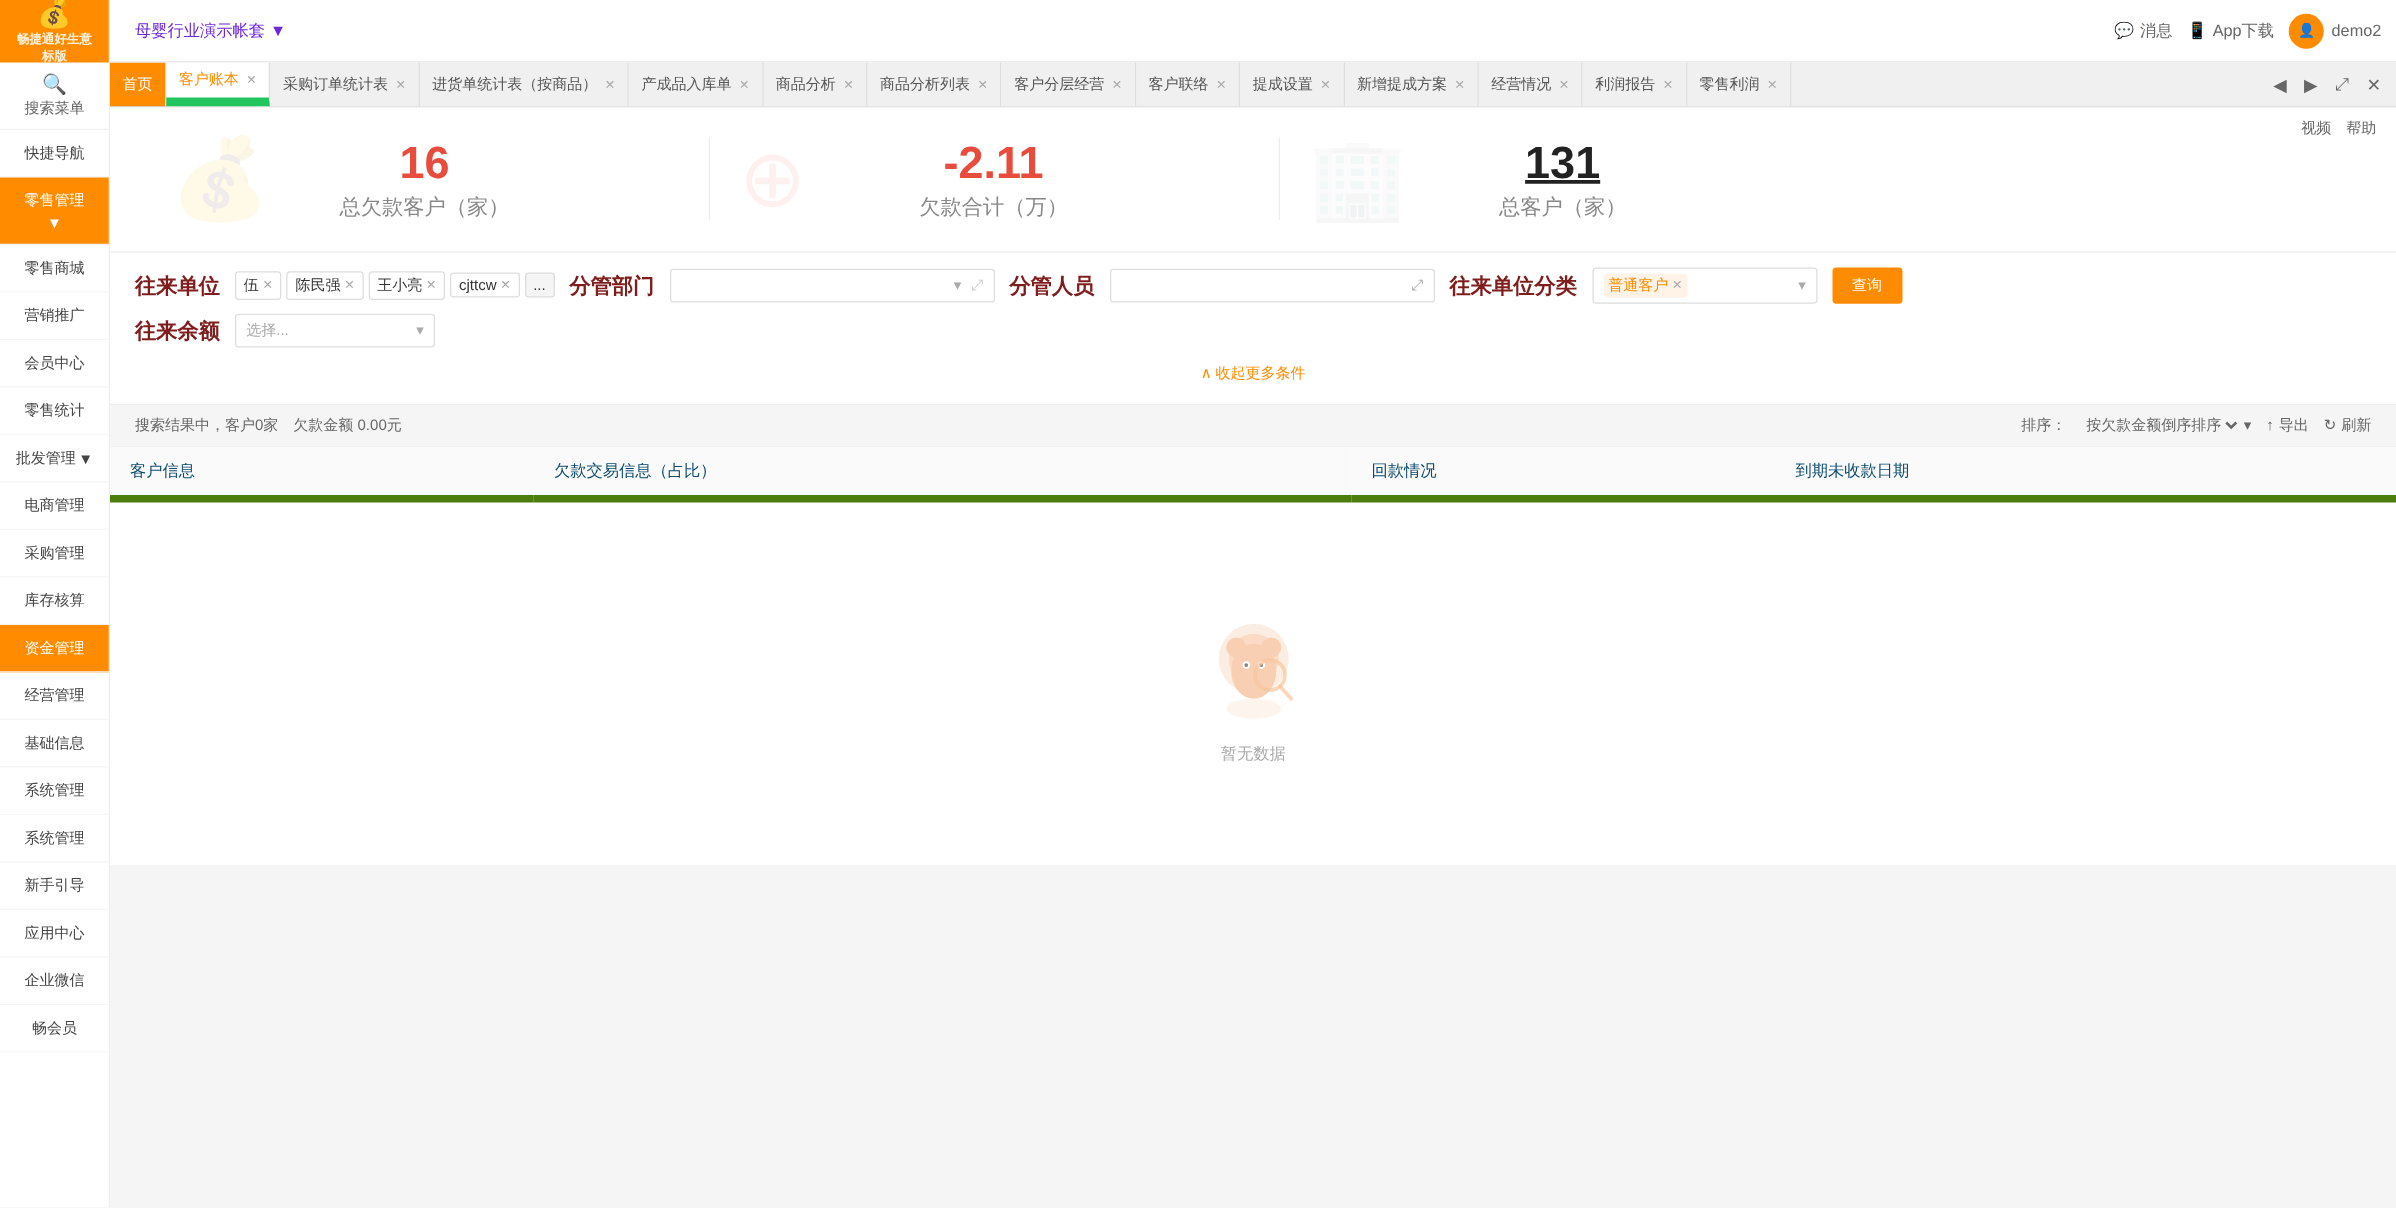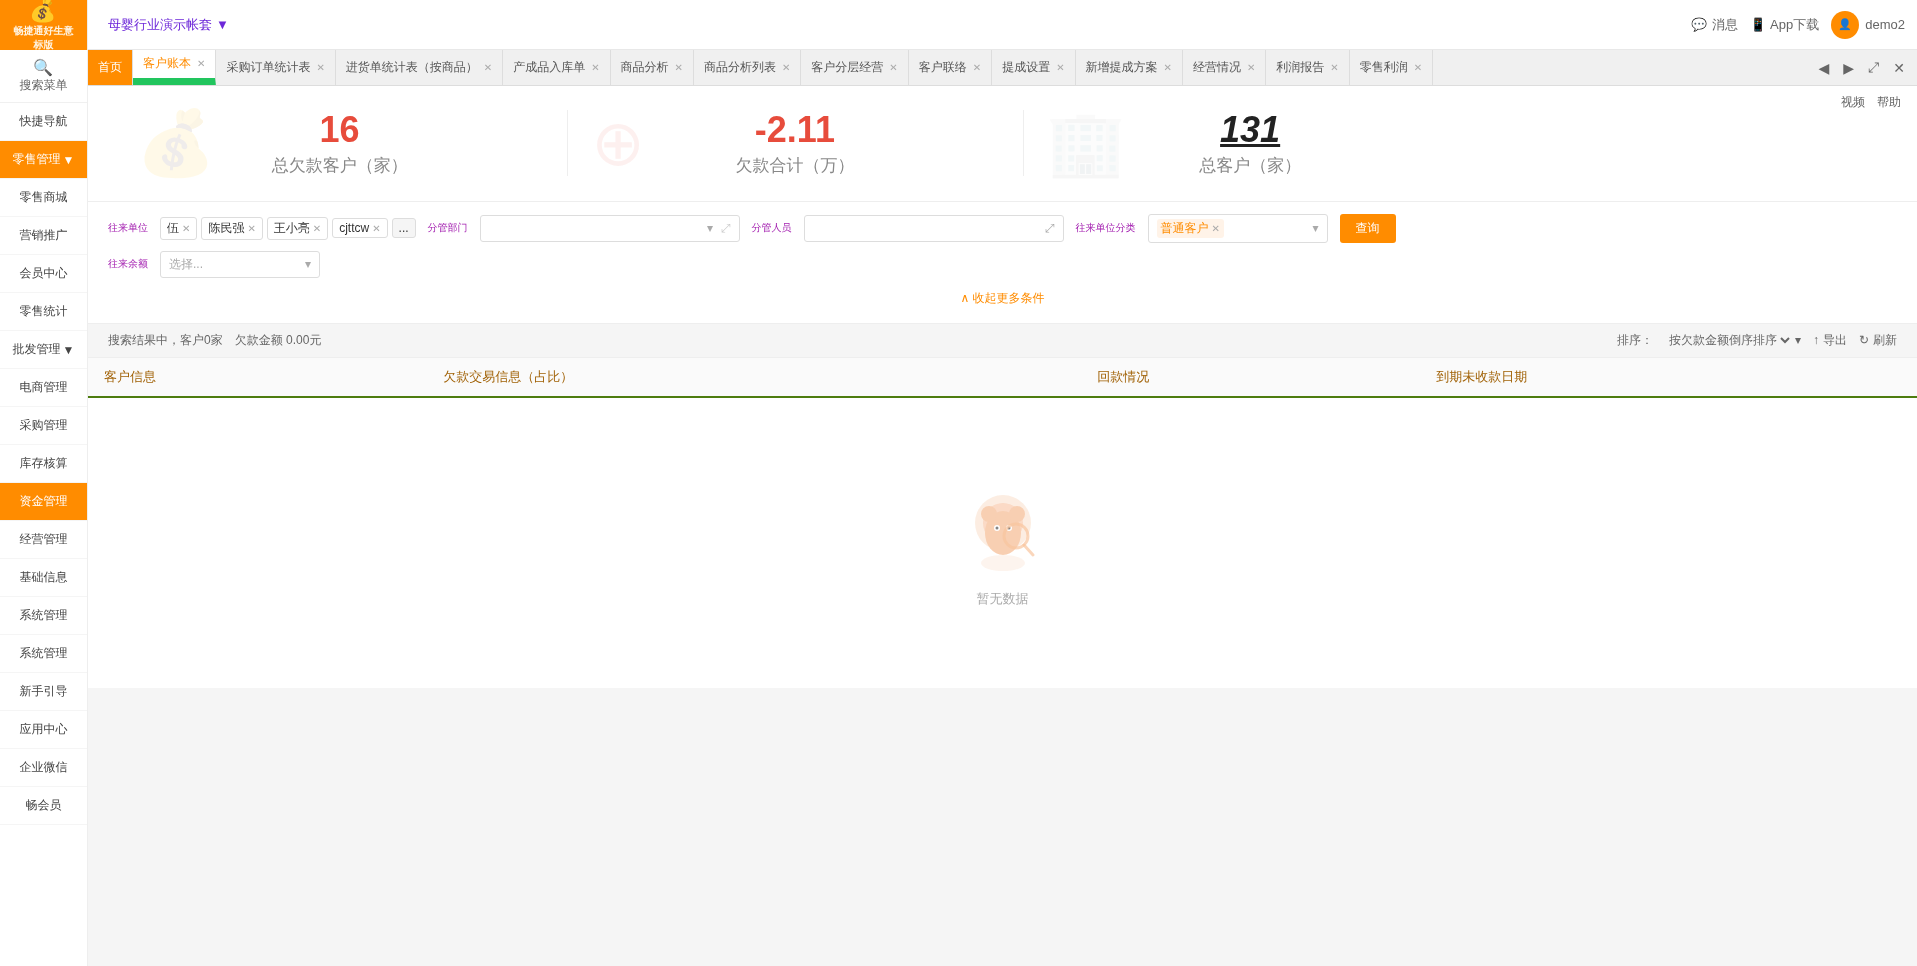--- a/index.html
+++ b/index.html
@@ -171,21 +171,21 @@
       border-bottom: 1px solid #eee;
     }
     .filter-row {
       display: flex;
       align-items: center;
       gap: 12px;
       margin-bottom: 8px;
       flex-wrap: wrap;
     }
     .filter-row:last-child { margin-bottom: 0; }
-    .filter-label { font-size: 10px; color: #a21caf; white-space: nowrap; }
+    .filter-label { font-size: 17px; color: #7f1d1d; white-space: nowrap; font-weight: bold; }
     .filter-tags {
       display: flex;
       align-items: center;
       gap: 4px;
       flex-wrap: wrap;
     }
     .filter-tag {
       display: flex;
       align-items: center;
       gap: 3px;
@@ -258,24 +258,24 @@
     .data-table-wrap {
       background: #fff;
       margin: 0;
     }
     .data-table {
       width: 100%;
       border-collapse: collapse;
     }
     .data-table th {
       background: #fafafa;
-      border-bottom: 2px solid #4d7c0f;
+      border-bottom: 6px solid #4d7c0f;
       padding: 10px 16px;
       font-size: 13px;
-      color: #a16207;
+      color: #0c4a6e;
       text-align: left;
       font-weight: 500;
     }
     .data-table td {
       padding: 12px 16px;
       border-bottom: 1px solid #f5f5f5;
       font-size: 13px;
       color: #555;
     }
 
@@ -325,21 +325,21 @@
 
   <div class="sidebar-search">
     <div style="font-size:16px;">🔍</div>
     <div>搜索菜单</div>
   </div>
 
   <div class="sidebar-item">
     <div>快捷导航</div>
   </div>
 
-  <div class="sidebar-item active" style="display:flex;align-items:center;justify-content:center;gap:2px;">
+  <div class="sidebar-item active" style="display:flex;align-items:center;justify-content:center;gap:2px;flex-direction:column;">
     <span>零售管理</span>
     <span>▼</span>
   </div>
 
   <div class="sidebar-item">
     <span>零售商城</span>
   </div>
   <div class="sidebar-item">
     <span>营销推广</span>
   </div>
@@ -497,21 +497,21 @@
       </div>
 
       <div class="stat-item" style="flex:1;text-align:center;position:relative;">
         <div style="position:absolute;left:24px;top:50%;transform:translateY(-50%);opacity:0.08;font-size:64px;color:#e74c3c;">⊕</div>
         <div class="stat-value" style="color:#e74c3c;font-size:36px;font-weight:bold;">-2.11</div>
         <div class="stat-label">欠款合计（万）</div>
       </div>
 
       <div class="stat-item" style="flex:1;text-align:center;position:relative;">
         <div style="position:absolute;left:24px;top:50%;transform:translateY(-50%);opacity:0.08;font-size:64px;color:#4a90d9;">🏢</div>
-        <div class="stat-value dark" style="color:#222;font-size:36px;font-weight:bold;text-decoration:underline;font-style:italic;">131</div>
+        <div class="stat-value dark" style="color:#222;font-size:36px;font-weight:bold;text-decoration:underline;">131</div>
         <div class="stat-label">总客户（家）</div>
       </div>
 
       <div style="flex:1;"></div>
     </div>
 
     <div class="filter-bar">
       <div class="filter-row">
 
         <span class="filter-label">往来单位</span>

